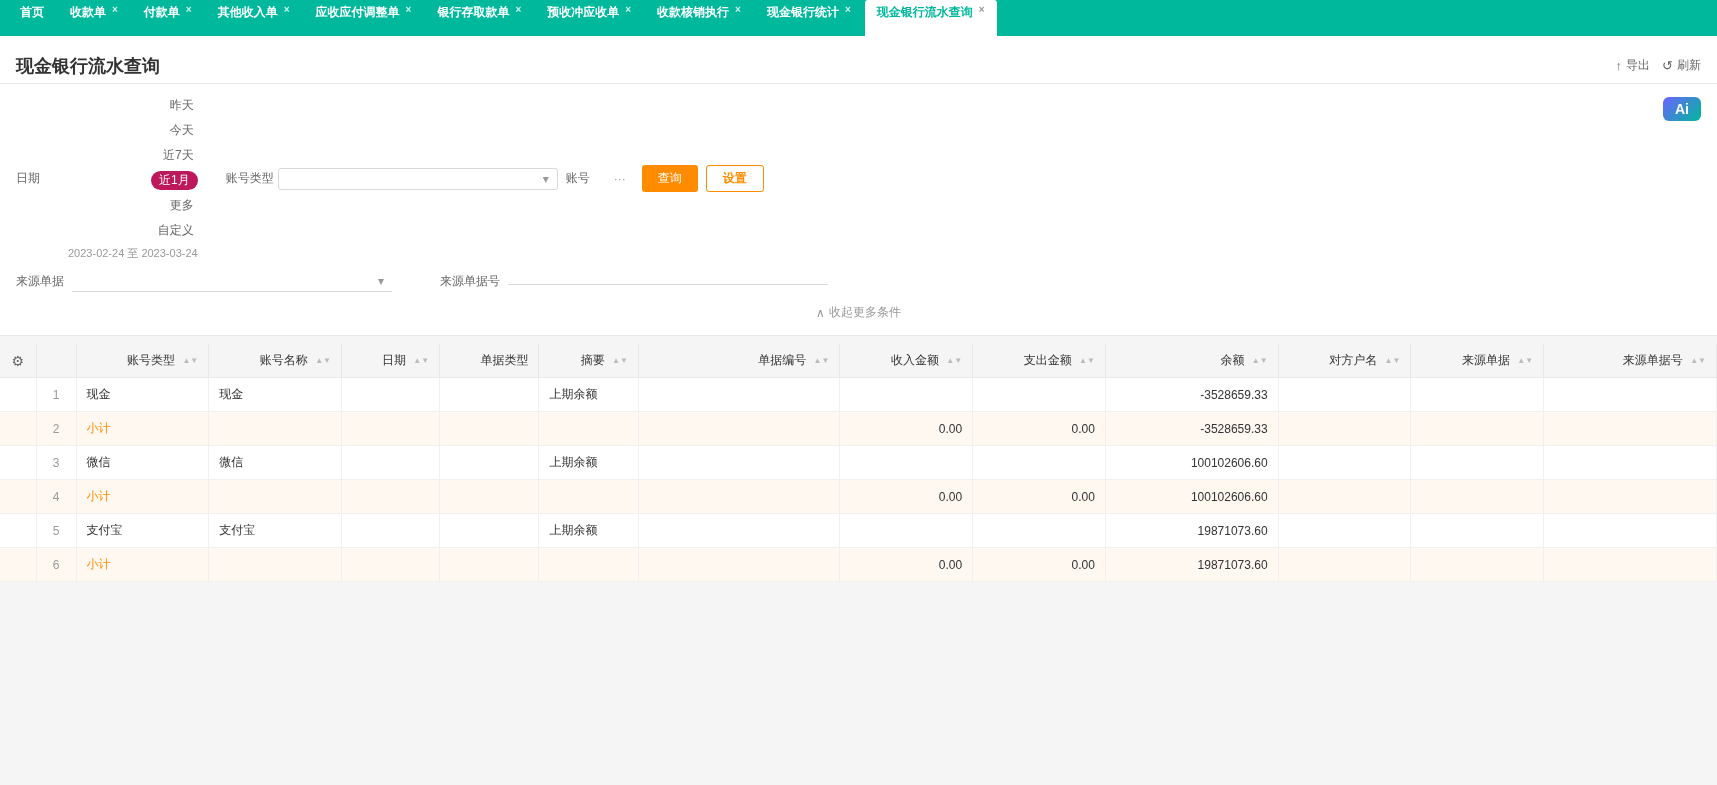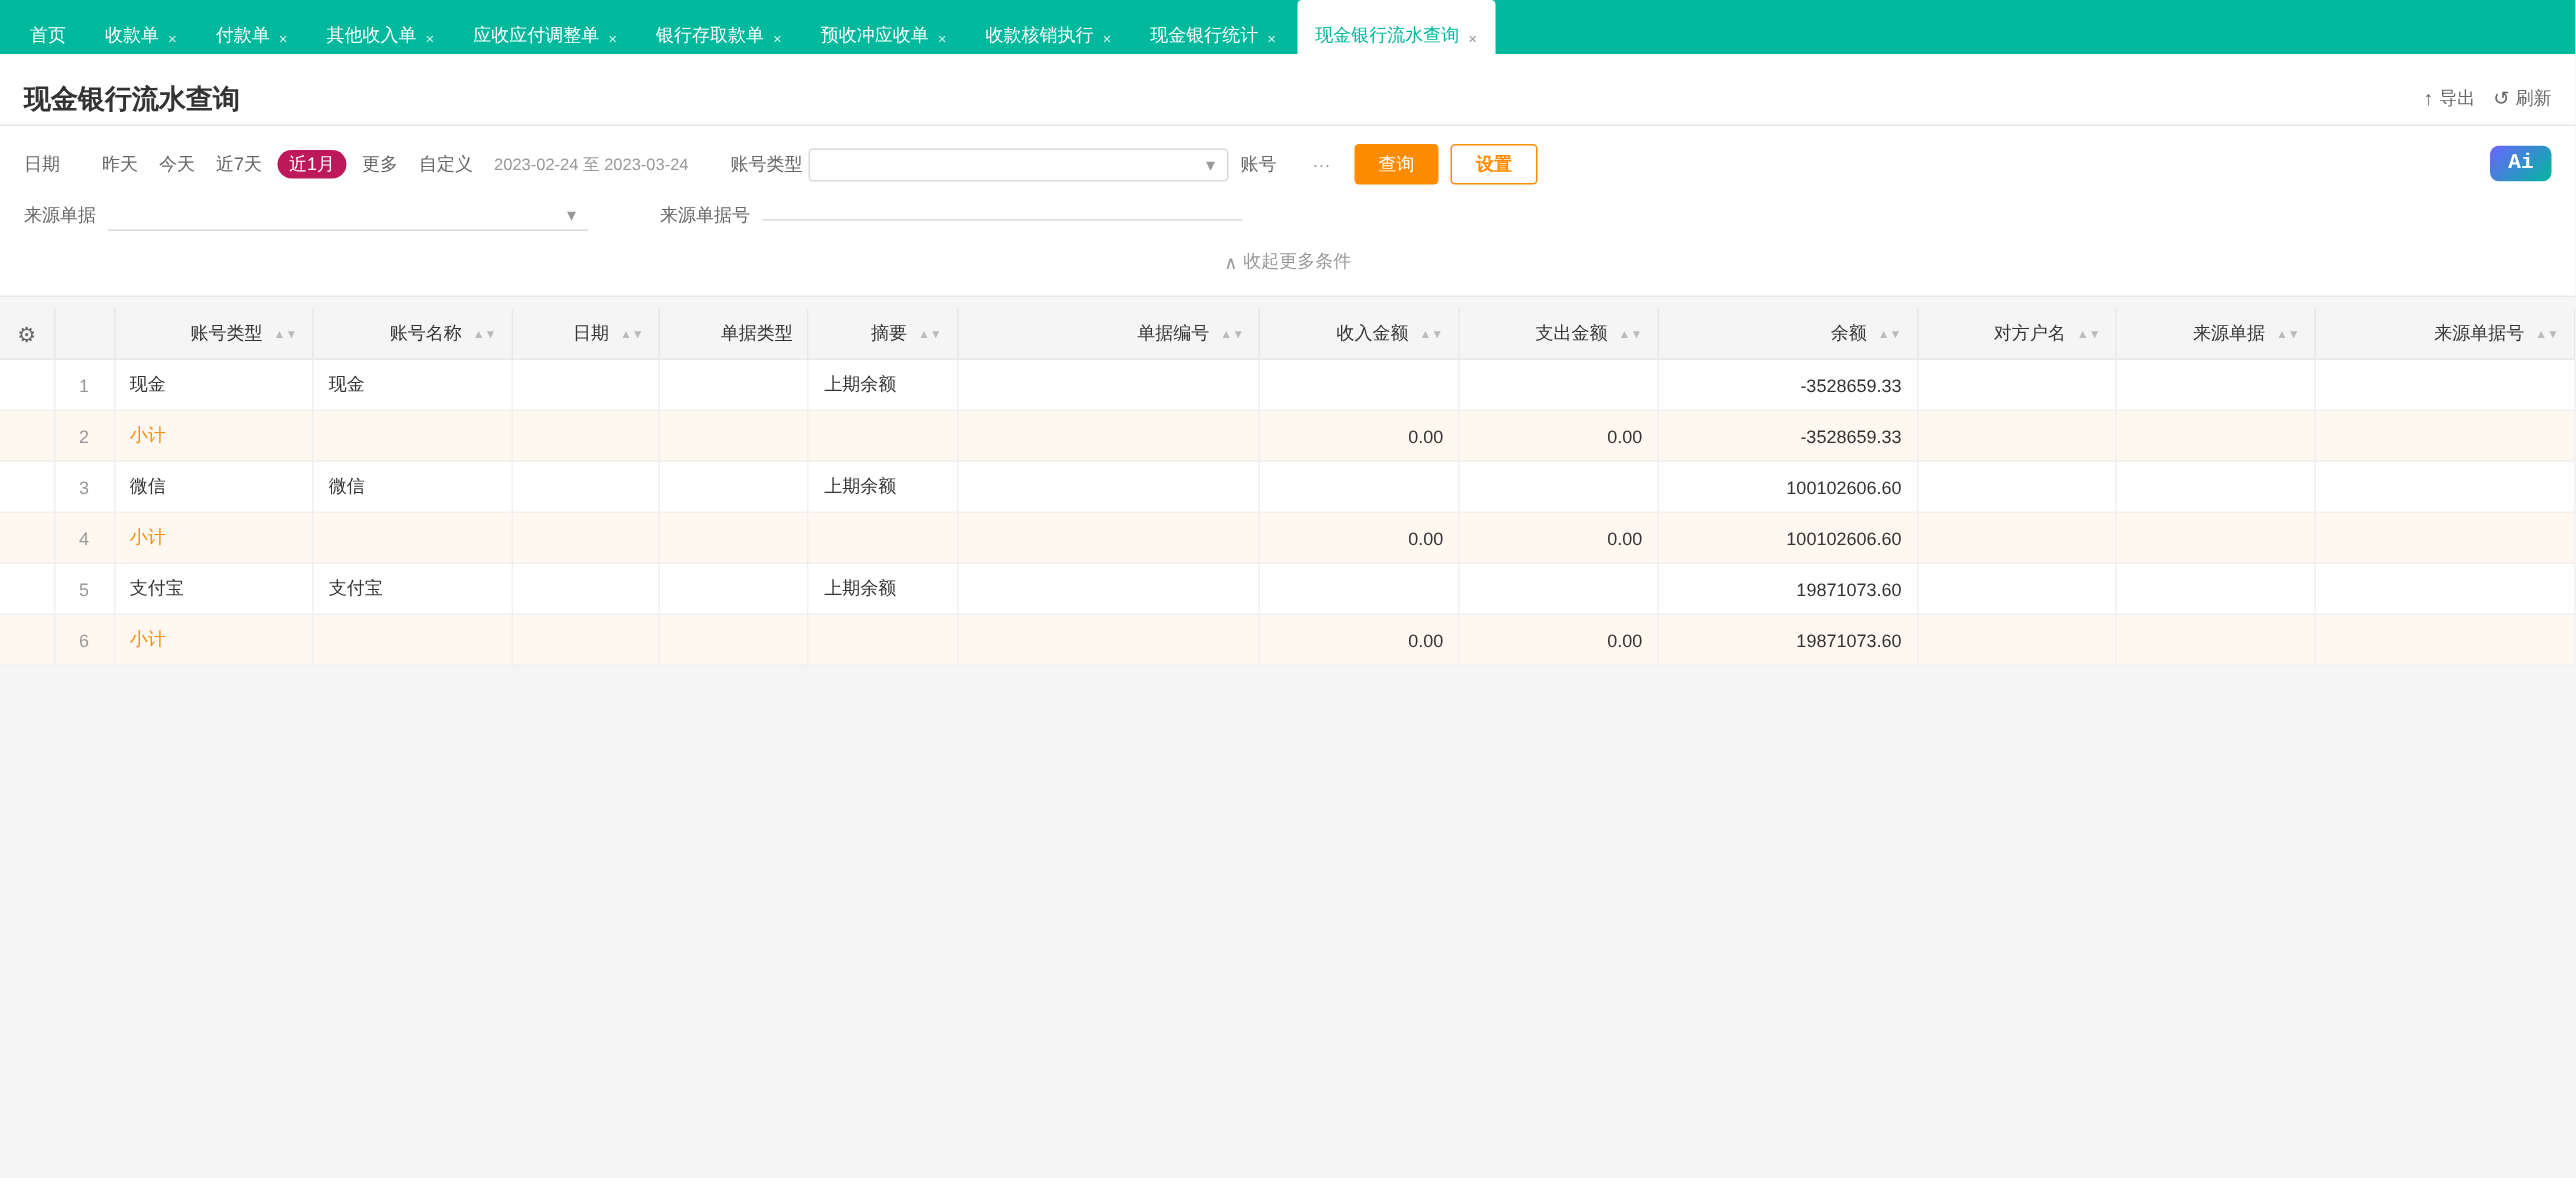--- a/index.html
+++ b/index.html
@@ -14,24 +14,25 @@
       padding: 0 8px;
       gap: 2px;
     }
     .nav-item {
       color: #fff;
       padding: 4px 12px;
       cursor: pointer;
       border-radius: 3px 3px 0 0;
       white-space: nowrap;
       display: flex;
-      align-items: flex-end;
+      align-items: flex-start;
       gap: 4px;
       height: 100%;
       font-size: 12px;
+      font-weight: bold;
     }
     .nav-item.active {
       background: #fff;
       color: #00b89c;
     }
     .nav-item .close-x {
       color: rgba(255,255,255,0.8);
       font-size: 10px;
       margin-left: 2px;
     }
@@ -73,22 +74,23 @@
       margin-bottom: 10px;
       gap: 8px;
     }
     .filter-label {
       color: #666;
       white-space: nowrap;
       min-width: 40px;
     }
     .date-shortcuts {
       display: flex;
-      align-items: center;
+      align-items: flex-end;
       gap: 6px;
+      flex-direction: column;
     }
     .date-btn {
       color: #666;
       cursor: pointer;
       padding: 1px 4px;
       border-radius: 2px;
       font-size: 12px;
     }
     .date-btn.active {
       background: #be185d;
@@ -254,21 +256,20 @@
       right: 16px;
       top: 97px;
       background: linear-gradient(135deg, #6c63ff, #00b89c);
       color: #fff;
       border-radius: 6px;
       padding: 4px 12px;
       font-size: 14px;
       font-weight: bold;
       cursor: pointer;
       z-index: 100;
-      font-family: Liberation Mono, monospace;
     }
   </style>
 </head>
 <body>
 
 <div class="top-nav">
   <div class="nav-item">
     <span>首页</span>
   </div>
   <div class="nav-item">

